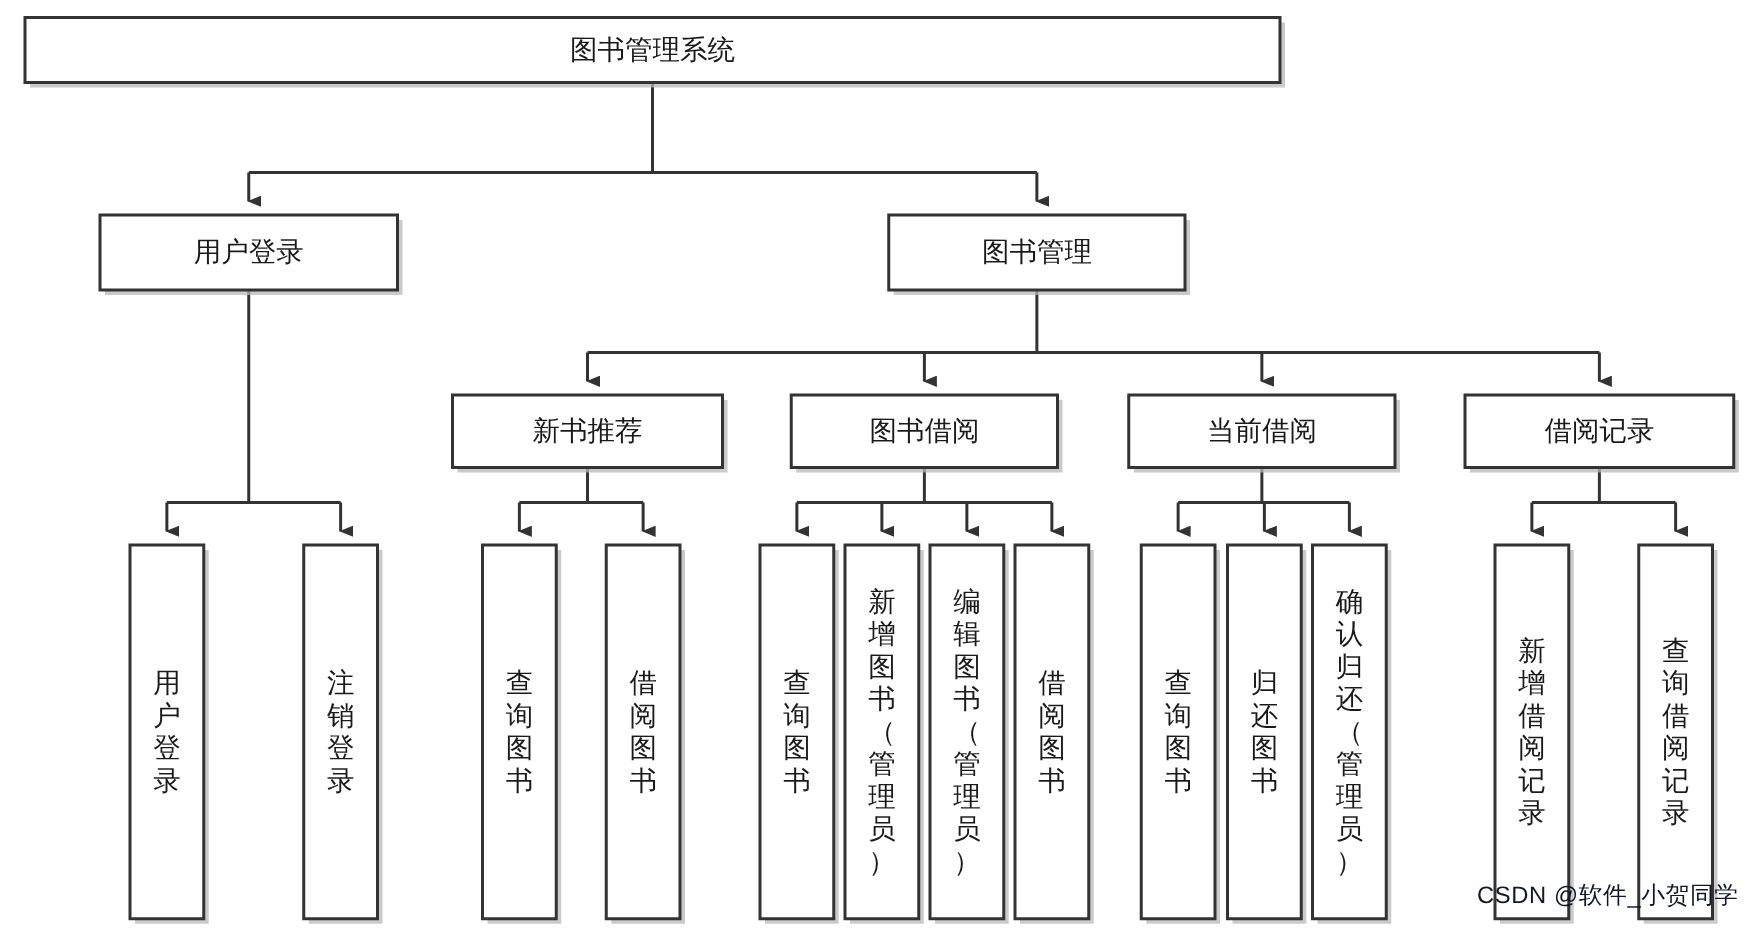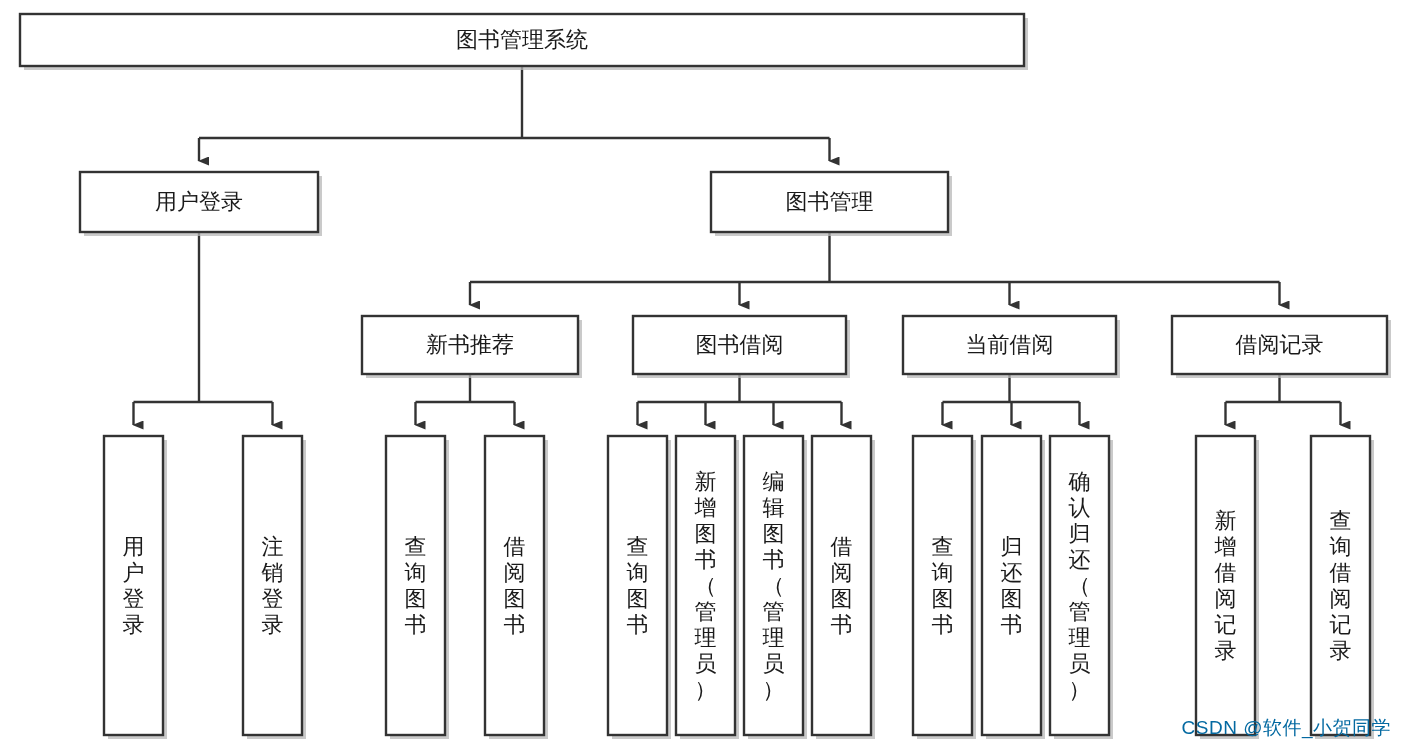--- a/index.html
+++ b/index.html
@@ -52,24 +52,24 @@
   }
   .node-label-v {
     font-family: "Liberation Sans", "DejaVu Sans", sans-serif;
     font-size: 22px;
     fill: #1a1a1a;
     text-anchor: middle;
   }
   .watermark {
     position: absolute;
     right: 14px;
-    bottom: 6px;
+    bottom: 18px;
     font-family: "Liberation Sans", "DejaVu Sans", sans-serif;
     font-size: 19px;
-    color: #0369a1;
+    color: #0f172a;
     white-space: nowrap;
     letter-spacing: 0.5px;
     pointer-events: none;
   }
 </style>
 </head>
 <body>
 
 <div id="diagram-root">
 

